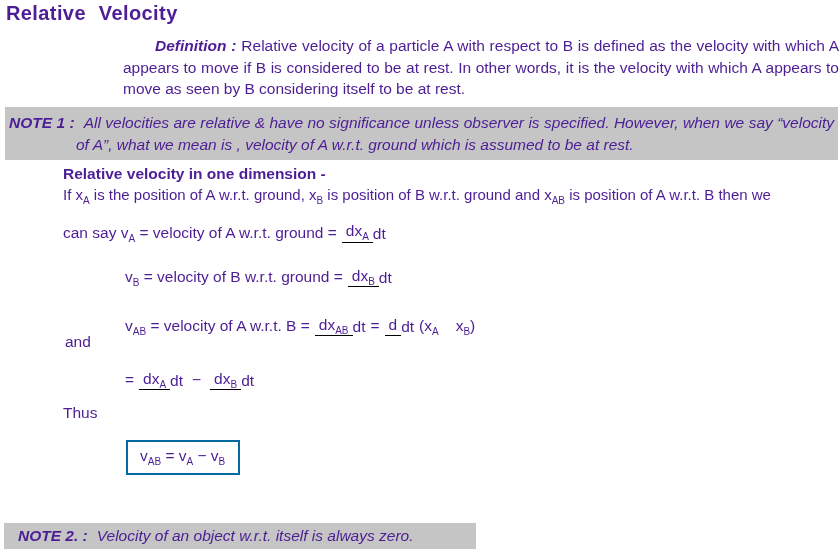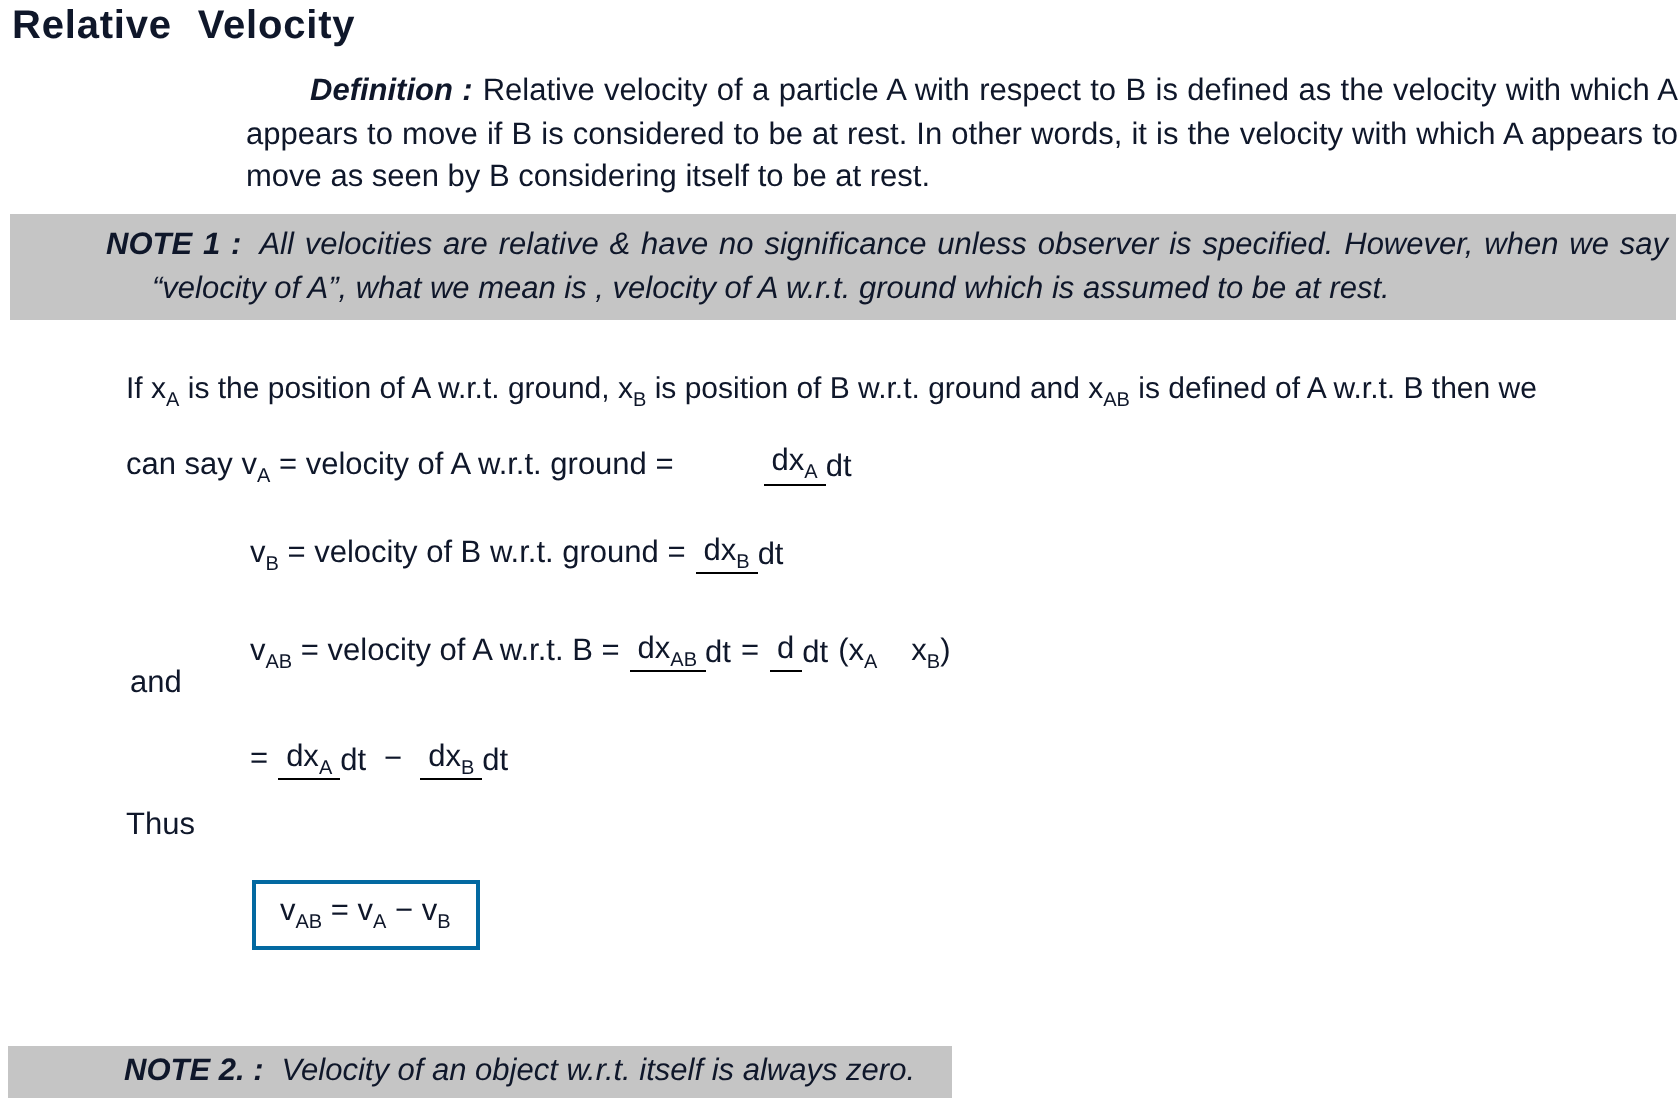--- a/index.html
+++ b/index.html
@@ -1,20 +1,20 @@
 <!DOCTYPE html>
 <html><head>
 <meta charset="utf-8">
 <style>
   html,body{margin:0;padding:0;background:#ffffff;}
   .page{
     position:relative;
     width:840px;height:559px;
     background:#ffffff;
-    color:#0f172a;
+    color:#4c1d95;
     font-family:"Liberation Sans", sans-serif;
     overflow:hidden;
   }
   .title{
     position:absolute;left:6px;top:2px;margin:0;
     font-size:20px;font-weight:700;letter-spacing:.4px;word-spacing:7px;
   }
   .definition{
     position:absolute;left:123px;top:35px;width:716px;margin:0;
     font-size:15.5px;line-height:21.5px;text-align:justify;
@@ -23,35 +23,35 @@
   .i{font-style:italic;}
   .def-label{padding-right:5px;margin-left:32px;}
   .note{
     position:absolute;background:#c5c5c5;
   }
   .note1{left:5px;top:107px;width:833px;height:53px;}
   .note1 p{
     margin:0;padding:5px 4px 0 71px;text-indent:-67px;
     font-size:15.5px;line-height:22px;text-align:justify;
   }
-  .note-label{padding-right:9px;margin-left:44px;}
+  .note-label{padding-right:9px;}
   .sec-heading{
     position:absolute;left:63px;top:165px;margin:0;
     font-size:15.5px;font-weight:700;
   }
   .intro{
     position:absolute;left:63px;top:186px;margin:0;
     font-size:15px;white-space:nowrap;
   }
   sub{font-size:10px;line-height:0;}
   .eqrow{
     position:absolute;display:flex;align-items:center;
     font-size:15.5px;white-space:nowrap;
   }
-  .row-va{left:63px;top:209px;height:47px;gap:40px;}
+  .row-va{left:63px;top:209px;height:47px;}
   .row-vb{left:125px;top:255px;height:44px;}
   .row-vab{left:65px;top:302px;height:48px;}
   .row-diff{left:125px;top:357px;height:46px;}
   .and-word{display:inline-block;width:60px;margin-top:32px;}
   .frac{
     display:inline-flex;flex-direction:row;align-items:center;
     text-align:center;margin:0 5px;line-height:1.15;
   }
   .frac .num{border-bottom:1.5px solid #000;padding:0 4px 2px;}
   .frac .den{padding-top:2px;}
@@ -78,22 +78,23 @@
 <div class="page">
 
   <h1 class="title">Relative Velocity</h1>
 
   <p class="definition"><span class="bi def-label">Definition :</span><span>Relative velocity of a particle A with respect to B is defined as the velocity with which A appears to move if B is considered to be at rest. In other words, it is the velocity with which A appears to move as seen by B considering itself to be at rest.</span></p>
 
   <div class="note note1">
     <p><span class="bi note-label">NOTE 1 :</span><span class="i">All velocities are relative &amp; have no significance unless observer is specified. However, when we say “velocity of A”, what we mean is , velocity of A w.r.t. ground which is assumed to be at rest.</span></p>
   </div>
 
+  <h2 class="sec-heading">Relative velocity in one dimension -</h2>
 
-  <p class="intro"><span>If x</span><sub>A</sub><span> is the position of A w.r.t. ground, x</span><sub>B</sub><span> is position of B w.r.t. ground and x</span><sub>AB</sub><span> is defined of A w.r.t. B then we</span></p>
+  <p class="intro"><span>If x</span><sub>A</sub><span> is the position of A w.r.t. ground, x</span><sub>B</sub><span> is position of B w.r.t. ground and x</span><sub>AB</sub><span> is position of A w.r.t. B then we</span></p>
 
   <div class="eqrow row-va">
     <span><span>can say v</span><sub>A</sub><span> = velocity of A w.r.t. ground = </span></span>
     <span class="frac">
       <span class="num"><span>dx</span><sub>A</sub></span>
       <span class="den">dt</span>
     </span>
   </div>
 
   <div class="eqrow row-vb">

